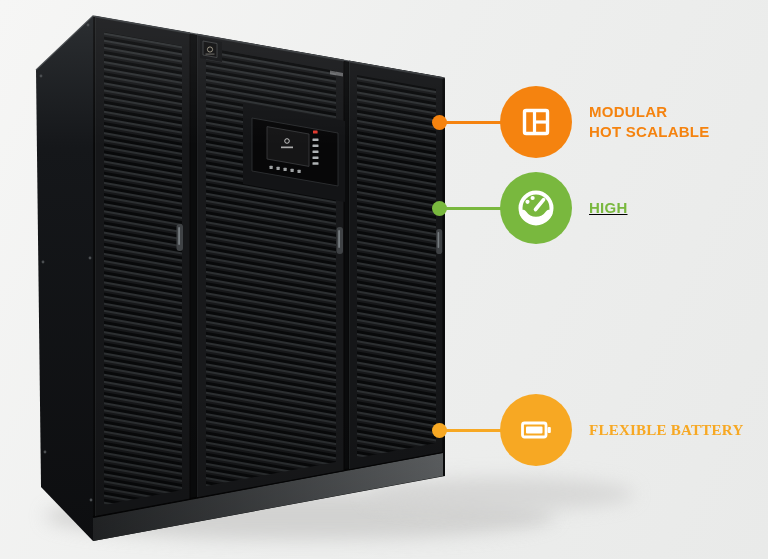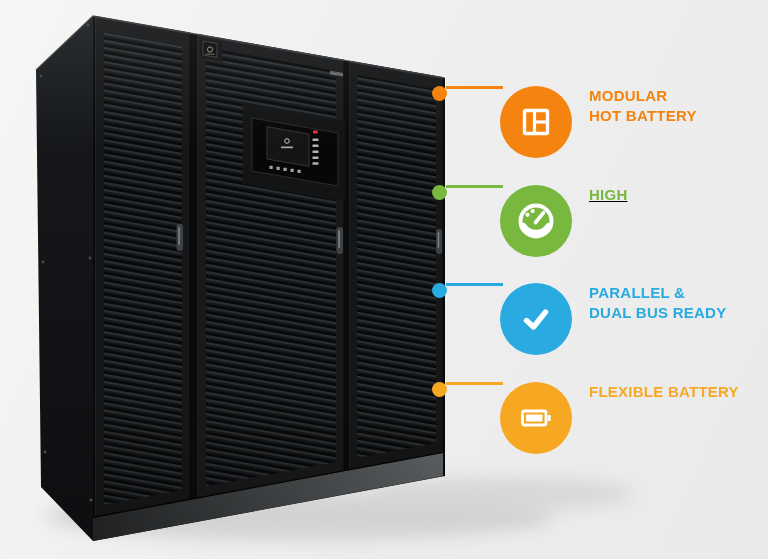--- a/index.html
+++ b/index.html
@@ -2,33 +2,33 @@
 <html><head>
 <meta charset="utf-8">
 <style>
   html,body{margin:0;padding:0;}
   .stage{
     position:relative;width:768px;height:559px;overflow:hidden;
     background:linear-gradient(115deg,#f6f6f5 0%,#eeefee 45%,#e9eae9 100%);
     font-family:"Liberation Sans",sans-serif;
   }
   .stage svg.machine{position:absolute;left:0;top:0;}
-  .feature{position:absolute;left:432px;height:72px;display:flex;align-items:flex-start;}
+  .feature{position:absolute;left:432px;height:72px;display:flex;align-items:center;}
   .feature .dot{width:15px;height:15px;border-radius:50%;background:var(--c);flex:0 0 auto;}
   .feature .line{width:57px;height:3px;background:var(--c);margin-left:-1px;flex:0 0 auto;}
   .feature .badge{
     width:72px;height:72px;border-radius:50%;background:var(--c);margin-left:-3px;
     display:flex;align-items:center;justify-content:center;flex:0 0 auto;
   }
   .feature .label{
     margin-left:17px;font-weight:bold;font-size:15px;line-height:20px;
     letter-spacing:.25px;color:var(--c);white-space:nowrap;
   }
   .feature .label span{display:block;}
-  .f1{top:86px;} .f2{top:185px;text-decoration:underline;} .f3{top:283px;} .f4{top:382px;}
+  .f1{top:86px;} .f2{top:172px;text-decoration:underline;} .f3{top:283px;} .f4{top:394px;font-family:Liberation Serif, serif;}
 </style>
 </head>
 <body>
 
 <div class="stage">
 
   <svg class="machine" width="768" height="559" viewBox="0 0 768 559">
     <defs>
       <pattern id="slats" width="8" height="7" patternUnits="userSpaceOnUse" patternTransform="rotate(10)">
         <rect width="8" height="7" fill="#17181a"></rect>
@@ -150,54 +150,41 @@
     <span class="line"></span>
     <span class="badge">
       <svg viewBox="0 0 40 40" width="40" height="40">
         <rect x="8.5" y="8.5" width="23" height="23" rx="1.6" fill="none" stroke="#fff" stroke-width="3.4"></rect>
         <line x1="18.5" y1="8.5" x2="18.5" y2="31.5" stroke="#fff" stroke-width="3.2"></line>
         <line x1="18.5" y1="20" x2="31.5" y2="20" stroke="#fff" stroke-width="3.2"></line>
       </svg>
     </span>
     <span class="label">
       <span>MODULAR</span>
-      <span>HOT BATTERY</span>
+      <span>HOT SCALABLE</span>
     </span>
   </div>
 
   <div class="feature f2" style="--c: #79B83E;">
     <span class="dot"></span>
     <span class="line"></span>
     <span class="badge">
       <svg viewBox="0 0 40 40" width="40" height="40">
         <circle cx="20" cy="20" r="15.5" fill="none" stroke="#fff" stroke-width="4"></circle>
         <path d="M7.2,25.5 A15.5,15.5 0 0 0 32.8,25.5" fill="none" stroke="#fff" stroke-width="7" stroke-linecap="round"></path>
         <circle cx="11.5" cy="13.8" r="2.1" fill="#fff"></circle>
         <circle cx="16.6" cy="10" r="2.1" fill="#fff"></circle>
         <line x1="19.5" y1="21.5" x2="27.6" y2="11.6" stroke="#fff" stroke-width="3.6" stroke-linecap="round"></line>
       </svg>
     </span>
     <span class="label">
       <span>HIGH</span>
     </span>
   </div>
 
-  <div class="feature f3" style="--c: #29ABE2;">
-    <span class="dot"></span>
-    <span class="line"></span>
-    <span class="badge">
-      <svg viewBox="0 0 40 40" width="40" height="40">
-        <path d="M10.5,21.5 L17.5,28 L29.5,13" fill="none" stroke="#fff" stroke-width="5.4" stroke-linecap="round" stroke-linejoin="round"></path>
-      </svg>
-    </span>
-    <span class="label">
-      <span>PARALLEL &amp;</span>
-      <span>DUAL BUS READY</span>
-    </span>
-  </div>
 
   <div class="feature f4" style="--c: #F7A823;">
     <span class="dot"></span>
     <span class="line"></span>
     <span class="badge">
       <svg viewBox="0 0 40 40" width="40" height="40">
         <rect x="6.5" y="13" width="23.5" height="14" rx="2" fill="none" stroke="#fff" stroke-width="2.8"></rect>
         <rect x="31.6" y="17" width="3.2" height="6" rx="1" fill="#fff"></rect>
         <rect x="10" y="16.5" width="16.5" height="7" rx="1" fill="#fff"></rect>
       </svg>

